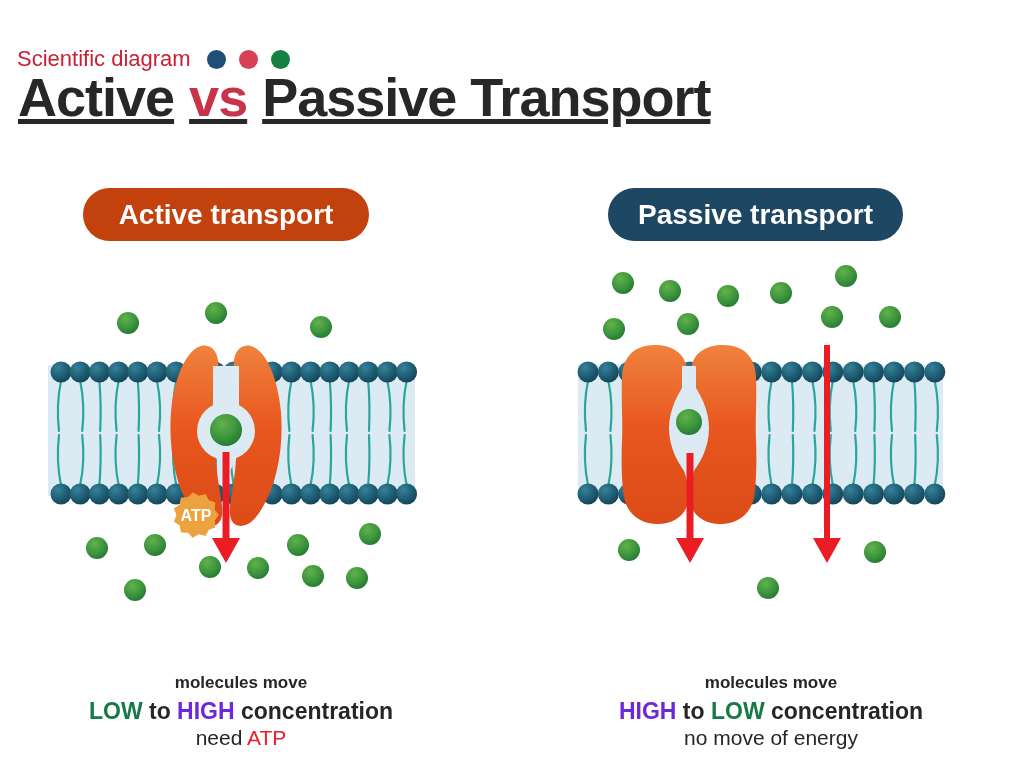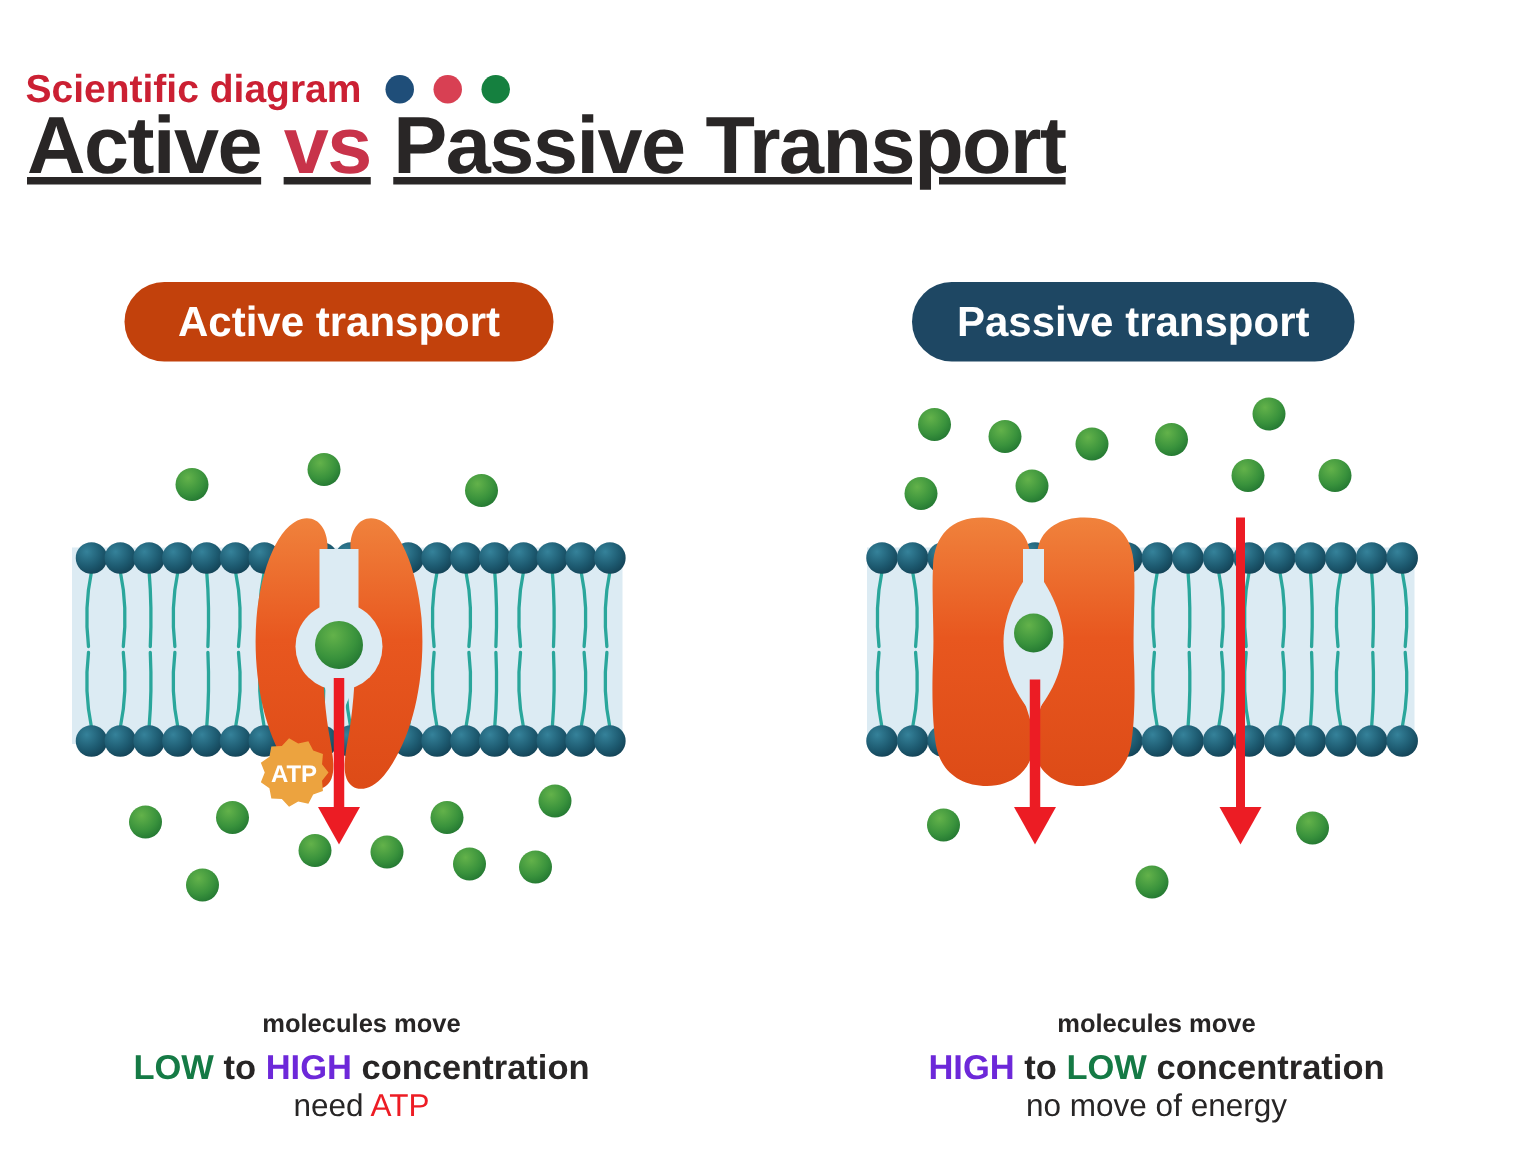--- a/index.html
+++ b/index.html
@@ -1,21 +1,21 @@
 <!DOCTYPE html>
 <html><head>
 <meta charset="utf-8">
 <style>
   html,body{margin:0;padding:0;background:#fff;}
   .stage{position:relative;width:1024px;height:768px;background:#ffffff;overflow:hidden;
          font-family:"Liberation Sans","DejaVu Sans",sans-serif;}
 
   
   .eyebrow-row{position:absolute;left:17px;top:46px;display:flex;align-items:center;height:26px;}
-  .eyebrow{font-size:26px;font-weight:700;color:#cb2033;letter-spacing:0;}
+  .eyebrow{font-size:22px;font-weight:400;color:#cb2033;letter-spacing:0;}
   .dots{display:flex;gap:13px;margin-left:16px;}
   .dot{width:19px;height:19px;border-radius:50%;display:inline-block;}
   .title{position:absolute;left:18px;top:66px;margin:0;display:flex;gap:15px;
          font-size:54px;font-weight:700;letter-spacing:-1px;line-height:1.15;color:#292626;text-decoration:underline;}
   .t-red{color:#c8334a;text-align:right;}
 
   
   .badge{position:absolute;display:flex;align-items:center;justify-content:center;
          color:#fff;font-weight:700;font-size:28px;border-radius:27px;}
   .badge-active{left:83px;top:188px;width:286px;height:53px;background:#c2410c;}

